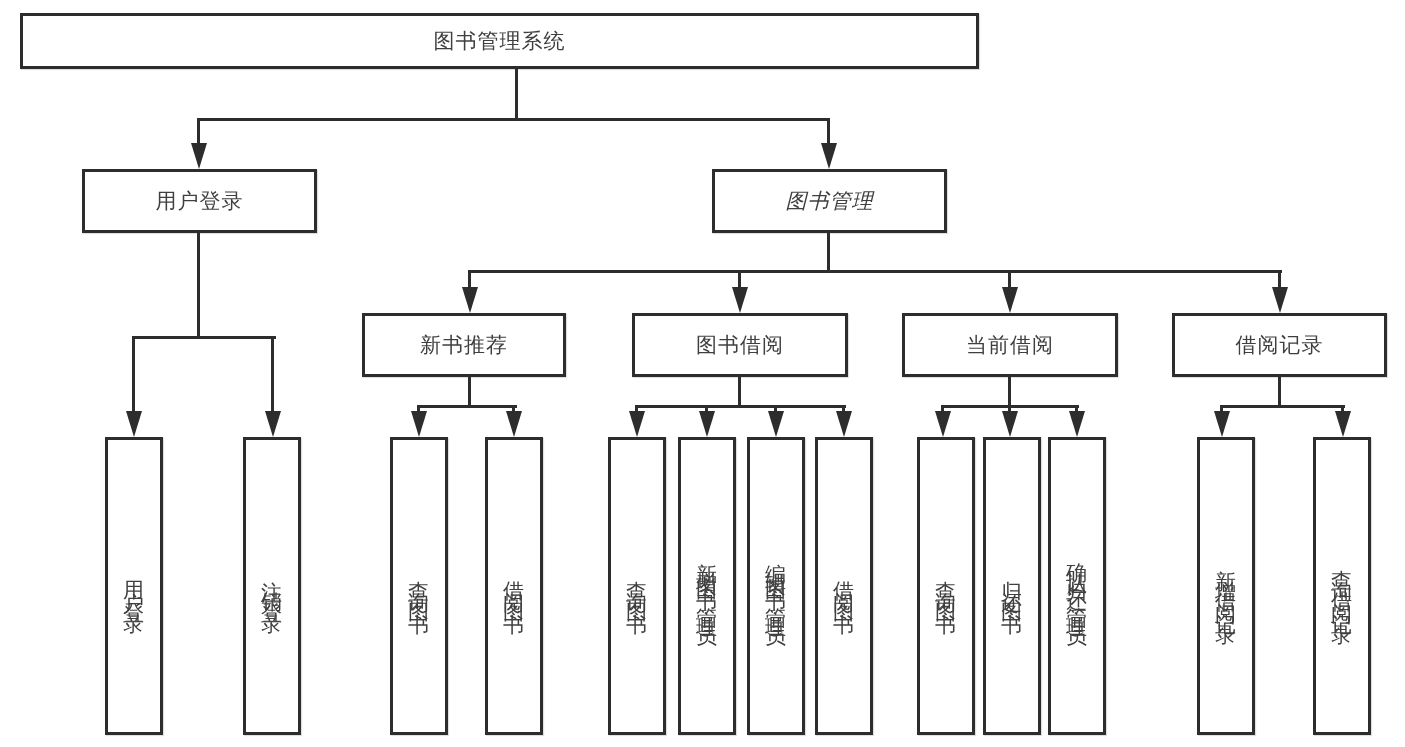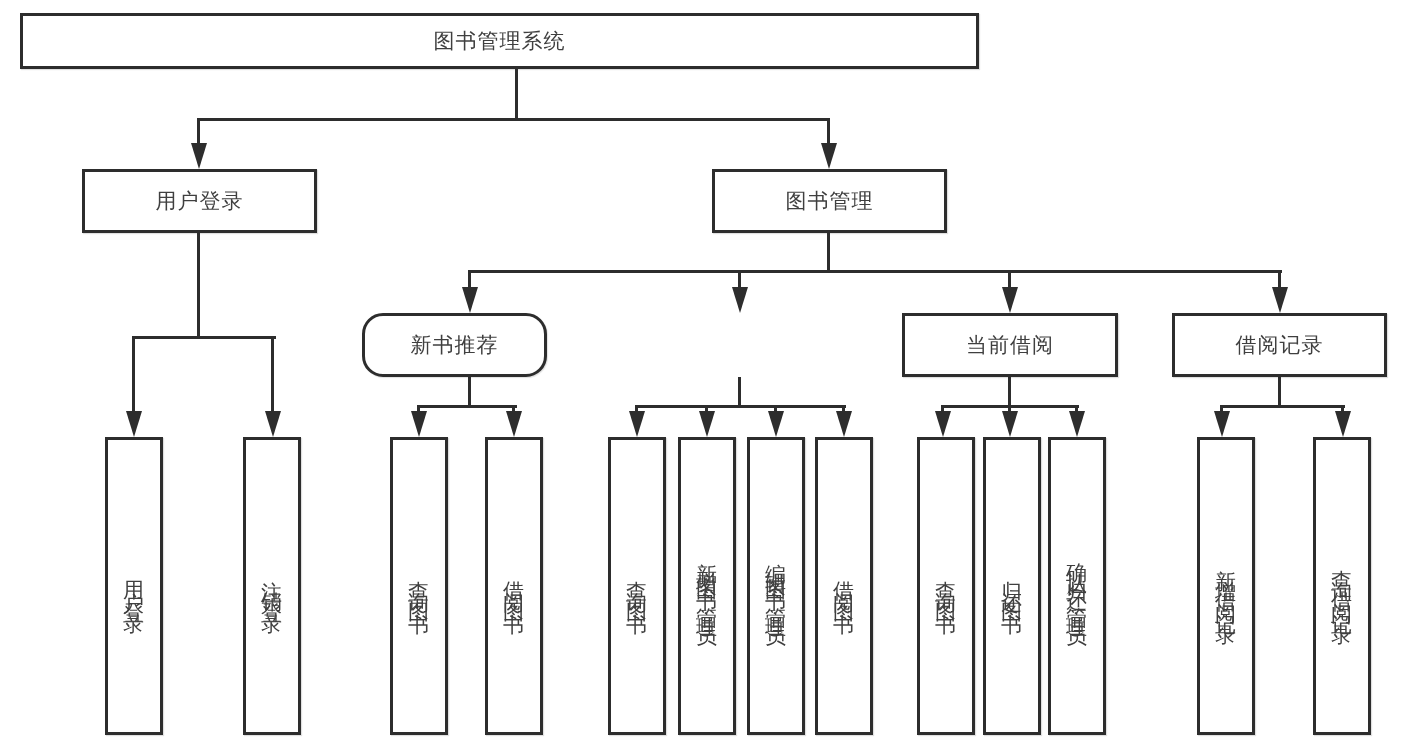--- a/index.html
+++ b/index.html
@@ -36,28 +36,31 @@
 <div class="canvas">
 
   <div class="box" style="left:12px;top:13px;width:959px;height:56px;margin-left:8px;">
     <span>图书管理系统</span>
   </div>
 
   <div class="box" style="left:82px;top:169px;width:235px;height:64px;">
     <span>用户登录</span>
   </div>
 
-  <div class="box" style="left:712px;top:169px;width:235px;height:64px;">
+  <div class="box" style="left:712px;top:169px;width:235px;height:64px;font-style:italic;">
     <span>图书管理</span>
   </div>
 
-  <div class="box" style="left:362px;top:313px;width:185px;height:64px;border-radius:21px;">
+  <div class="box" style="left:362px;top:313px;width:204px;height:64px;">
     <span>新书推荐</span>
   </div>
 
+  <div class="box" style="left:632px;top:313px;width:216px;height:64px;">
+    <span>图书借阅</span>
+  </div>
 
   <div class="box" style="left:1172px;top:313px;width:215px;height:64px;">
     <span>借阅记录</span>
   </div>
 
   <div class="box" style="left:902px;top:313px;width:216px;height:64px;">
     <span>当前借阅</span>
   </div>
 
   <div class="leaf" style="left:105px;top:437px;width:58px;height:298px;">

